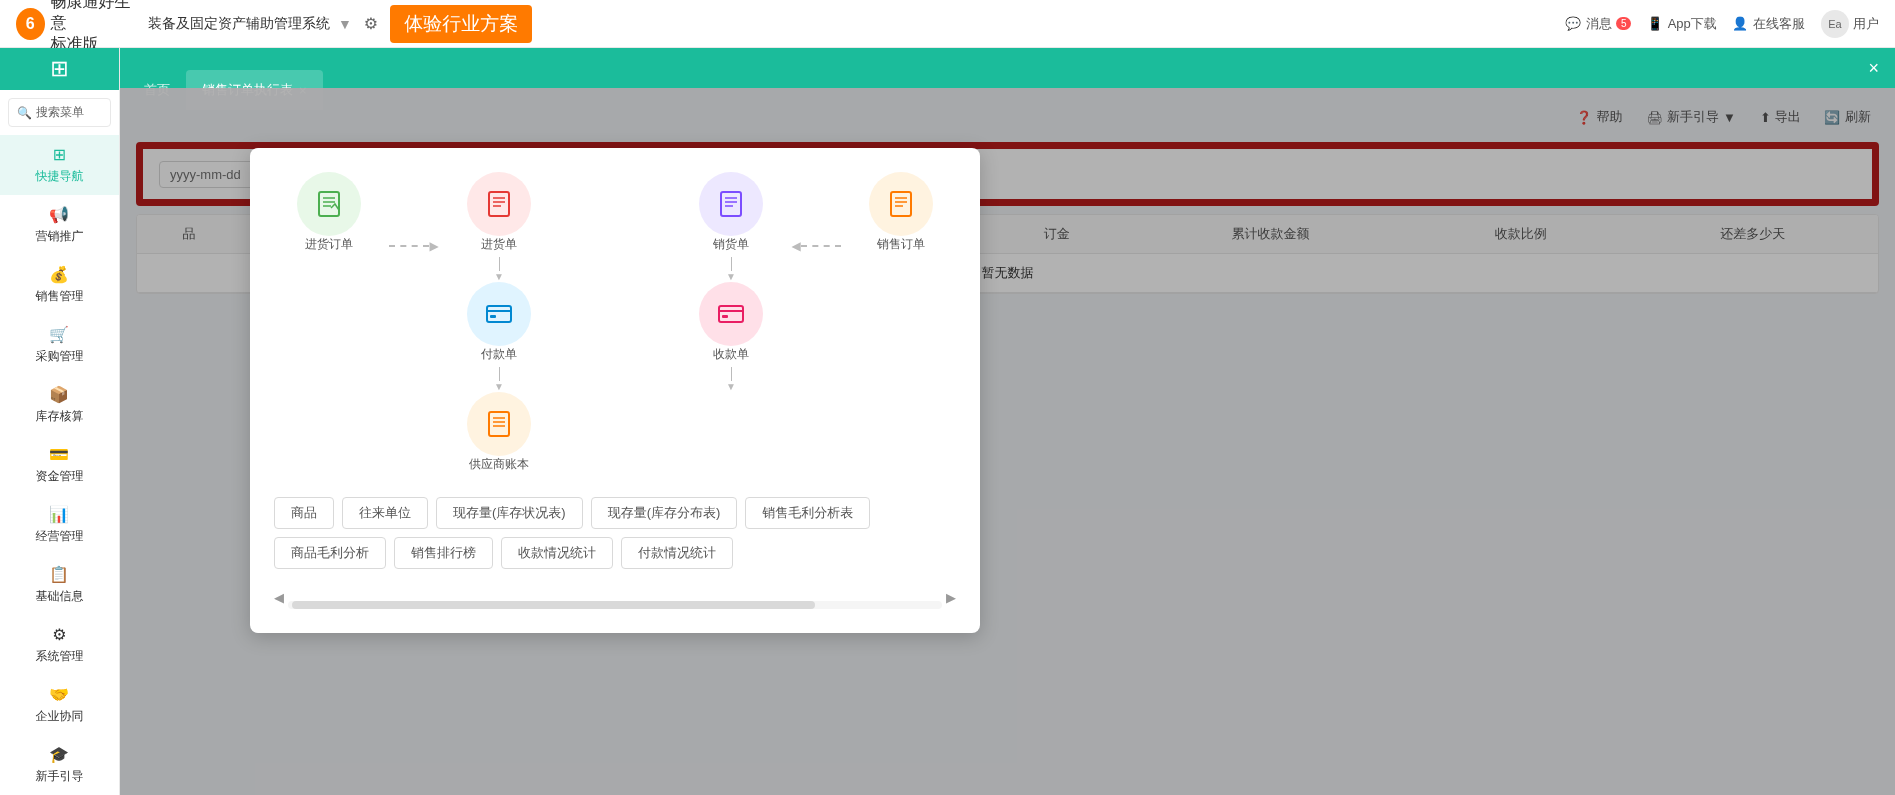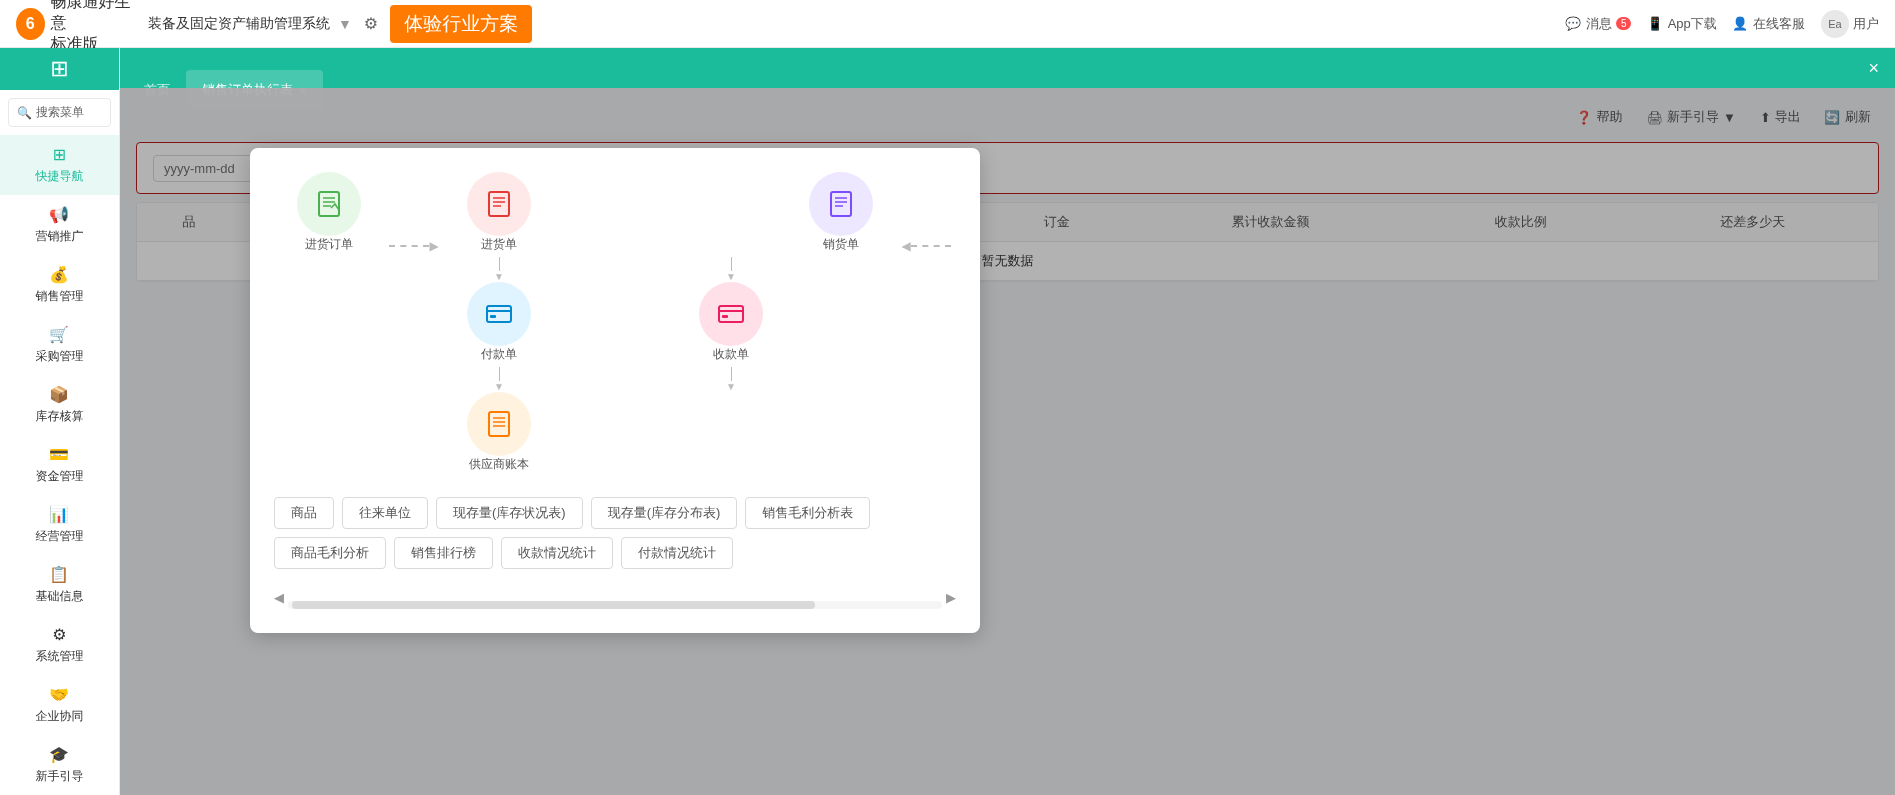--- a/index.html
+++ b/index.html
@@ -40,21 +40,21 @@
     .sidebar-icon { font-size: 16px; }
     .content-body { flex: 1; padding: 16px; overflow: auto; position: relative; }
 
     
     .toolbar { display: flex; align-items: center; justify-content: flex-end; gap: 8px; margin-bottom: 12px; }
     .toolbar-btn { display: flex; align-items: center; gap: 4px; color: #555; cursor: pointer; font-size: 13px; padding: 4px 8px; }
     .toolbar-btn-primary { background: #ff7a00; color: white; border: none; border-radius: 4px; padding: 6px 16px; cursor: pointer; font-size: 13px; }
     .toolbar-btn-secondary { background: #f5f5f5; color: #555; border: 1px solid #d9d9d9; border-radius: 4px; padding: 5px 12px; cursor: pointer; font-size: 13px; }
 
     
-    .search-bar { background: white; padding: 10px 16px; border-radius: 4px; margin-bottom: 8px; display: flex; align-items: center; border: 1px solid #b91c1c; }
+    .search-bar { background: white; padding: 10px 16px; border-radius: 4px; margin-bottom: 8px; display: flex; align-items: center; border: 7px solid #b91c1c; }
     .search-input-date { border: 1px solid #d9d9d9; border-radius: 4px; padding: 5px 10px; font-size: 13px; width: 160px; color: #bbb; }
     .search-select { border: 1px solid #d9d9d9; border-radius: 4px; padding: 5px 10px; font-size: 13px; width: 160px; color: #bbb; }
     .more-conditions { color: #999; font-size: 12px; cursor: pointer; }
 
     
     .table-container { background: white; border-radius: 4px; overflow: auto; border: 1px solid #e8e8e8; }
     .data-table { width: 100%; border-collapse: collapse; font-size: 13px; }
     .data-table th { background: #fafafa; border-bottom: 1px solid #e8e8e8; padding: 10px 12px; text-align: center; color: #555; font-weight: normal; white-space: nowrap; }
     .data-table td { border-bottom: 1px solid #e8e8e8; padding: 10px 12px; text-align: center; color: #333; }
     .no-data { text-align: center; color: #999; padding: 60px; font-size: 13px; }
@@ -305,20 +305,31 @@
                     </svg>
                 </div>
                 <div class="flow-label">销货单</div>
               </div>
 
               <div class="h-arrow" style="padding-top:22px; width:60px; display:flex; align-items:center; justify-content:center;">
                 <div style="color:#bbb; font-size:12px;">◀</div>
                 <div style="border-top:2px dashed #bbb; width:40px;"></div>
               </div>
 
+              <div class="flow-col" style="width:110px;">
+                <div class="flow-circle orange">
+                  <svg width="32" height="32" viewBox="0 0 32 32">
+                      <rect x="6" y="4" width="20" height="24" rx="2" fill="none" stroke="#ff7a00" stroke-width="2"></rect>
+                      <line x1="10" y1="10" x2="22" y2="10" stroke="#ff7a00" stroke-width="1.5"></line>
+                      <line x1="10" y1="14" x2="22" y2="14" stroke="#ff7a00" stroke-width="1.5"></line>
+                      <line x1="10" y1="18" x2="18" y2="18" stroke="#ff7a00" stroke-width="1.5"></line>
+                    </svg>
+                </div>
+                <div class="flow-label">销售订单</div>
+              </div>
             </div>
 
             <div style="display:flex; margin-top:4px;">
 
               <div style="width:110px; display:flex; flex-direction:column; align-items:center; padding-left:0;"></div>
               <div style="width:60px;"></div>
 
               <div style="width:110px; display:flex; flex-direction:column; align-items:center;">
                 <div style="width:1px; height:14px; background:#bbb;"></div>
                 <div style="color:#bbb; font-size:10px;">▼</div>

